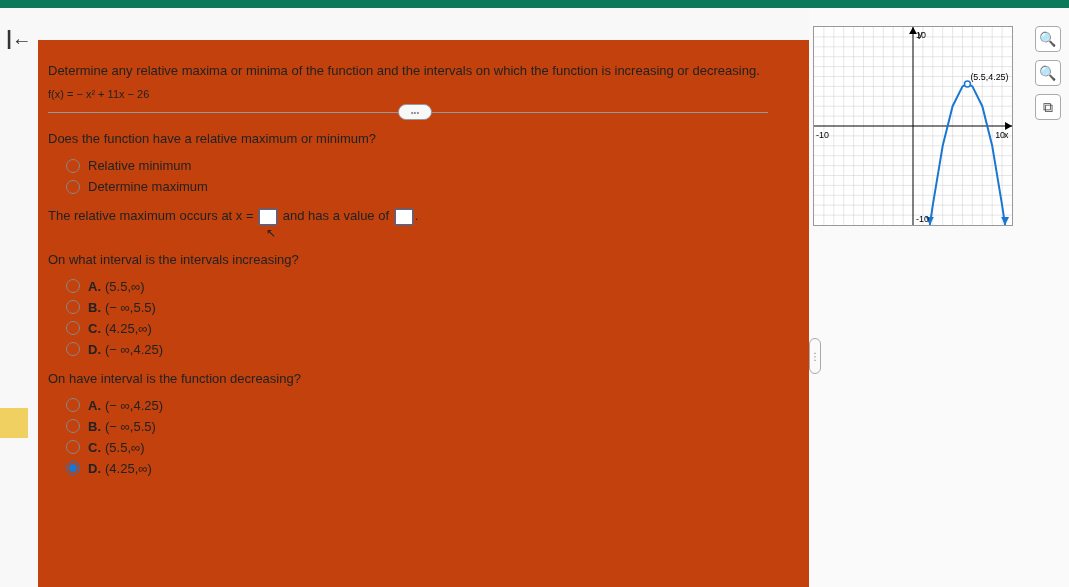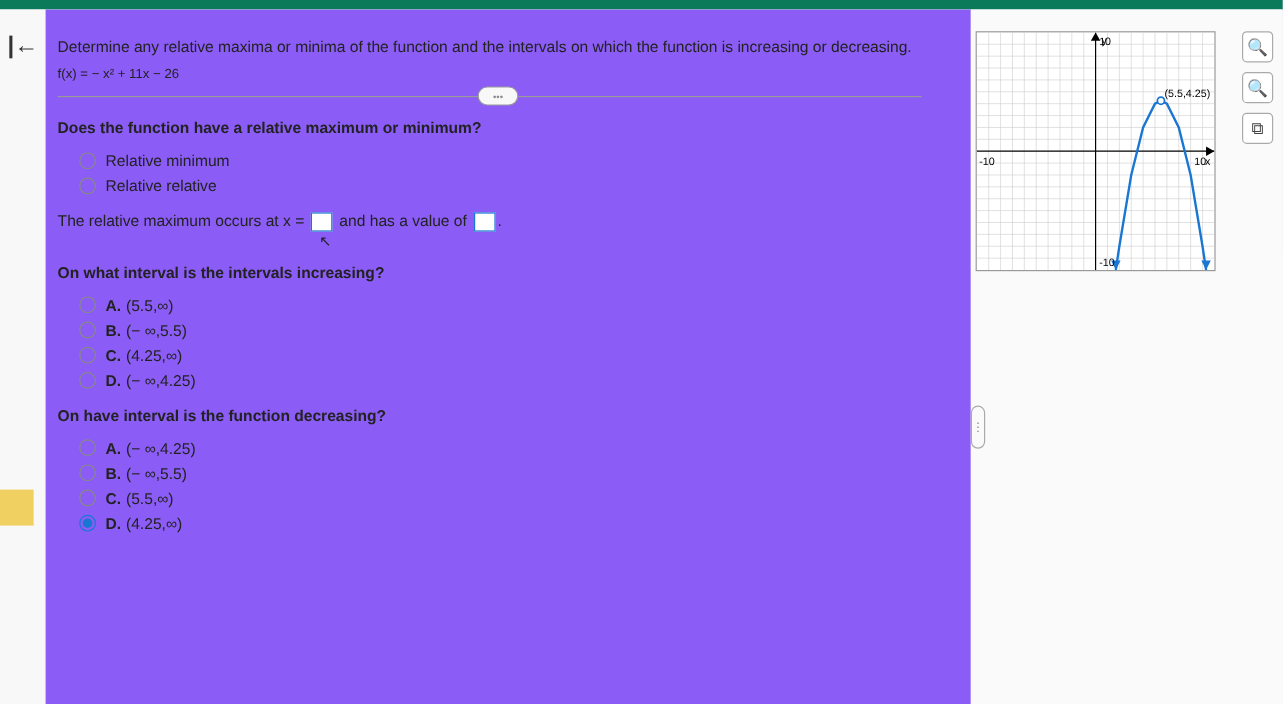--- a/index.html
+++ b/index.html
@@ -43,21 +43,22 @@
       width: 28px;
       height: 30px;
       background: #f0d060;
     }
     .content {
       flex: 1;
       padding: 22px 10px 10px 10px;
       font-size: 13px;
       color: #222;
       position: relative;
-      background: #8b5cf6;
+      background: #c2410c;
+      margin-top: 32px;
     }
     .question-text { line-height: 1.4; margin-bottom: 6px; }
     .formula { margin: 8px 0 10px 0; font-size: 11px; }
     .hr-line {
       border: none;
       border-top: 1px solid #999;
       margin: 12px 0 18px 0;
       position: relative;
       width: 720px;
     }
@@ -67,21 +68,21 @@
       top: -8px;
       width: 34px;
       height: 16px;
       border-radius: 8px;
       background: #f8f8f8;
       border: 1px solid #999;
       font-size: 8px;
       display:flex;align-items:center;justify-content:center;
       color:#888;
     }
-    .sub-question { margin: 10px 0 12px 0; font-weight: bold; }
+    .sub-question { margin: 10px 0 12px 0; }
     .radio-group { margin: 6px 0 14px 18px; }
     .radio-item { display: flex; align-items: center; margin: 6px 0; text-align: right; }
     .radio-circle {
       width: 14px; height: 14px; border: 1.5px solid #888; border-radius: 50%;
       margin-right: 8px; display:inline-flex; align-items:center; justify-content:center;
     }
     .radio-circle.selected::after {
       content:""; width:8px; height:8px; background:#1976d2; border-radius:50%;
     }
     .radio-circle.selected { border-color:#1976d2; }
@@ -150,21 +151,21 @@
     </div>
 
     <div class="sub-question">Does the function have a relative maximum or minimum?</div>
     <div class="radio-group">
       <div class="radio-item">
         <span class="radio-circle"></span>
         <span>Relative minimum</span>
       </div>
       <div class="radio-item">
         <span class="radio-circle"></span>
-        <span>Relative relative</span>
+        <span>Determine maximum</span>
       </div>
     </div>
 
     <div class="fill-line">
       <span>The relative maximum occurs at x =</span>
       <span class="input-box"></span>
       <span>and has a value of</span>
       <span class="input-box"></span><span>.</span>
       <div style="margin-left:218px; margin-top:-2px;"><span class="cursor-arrow">↖</span></div>
     </div>

